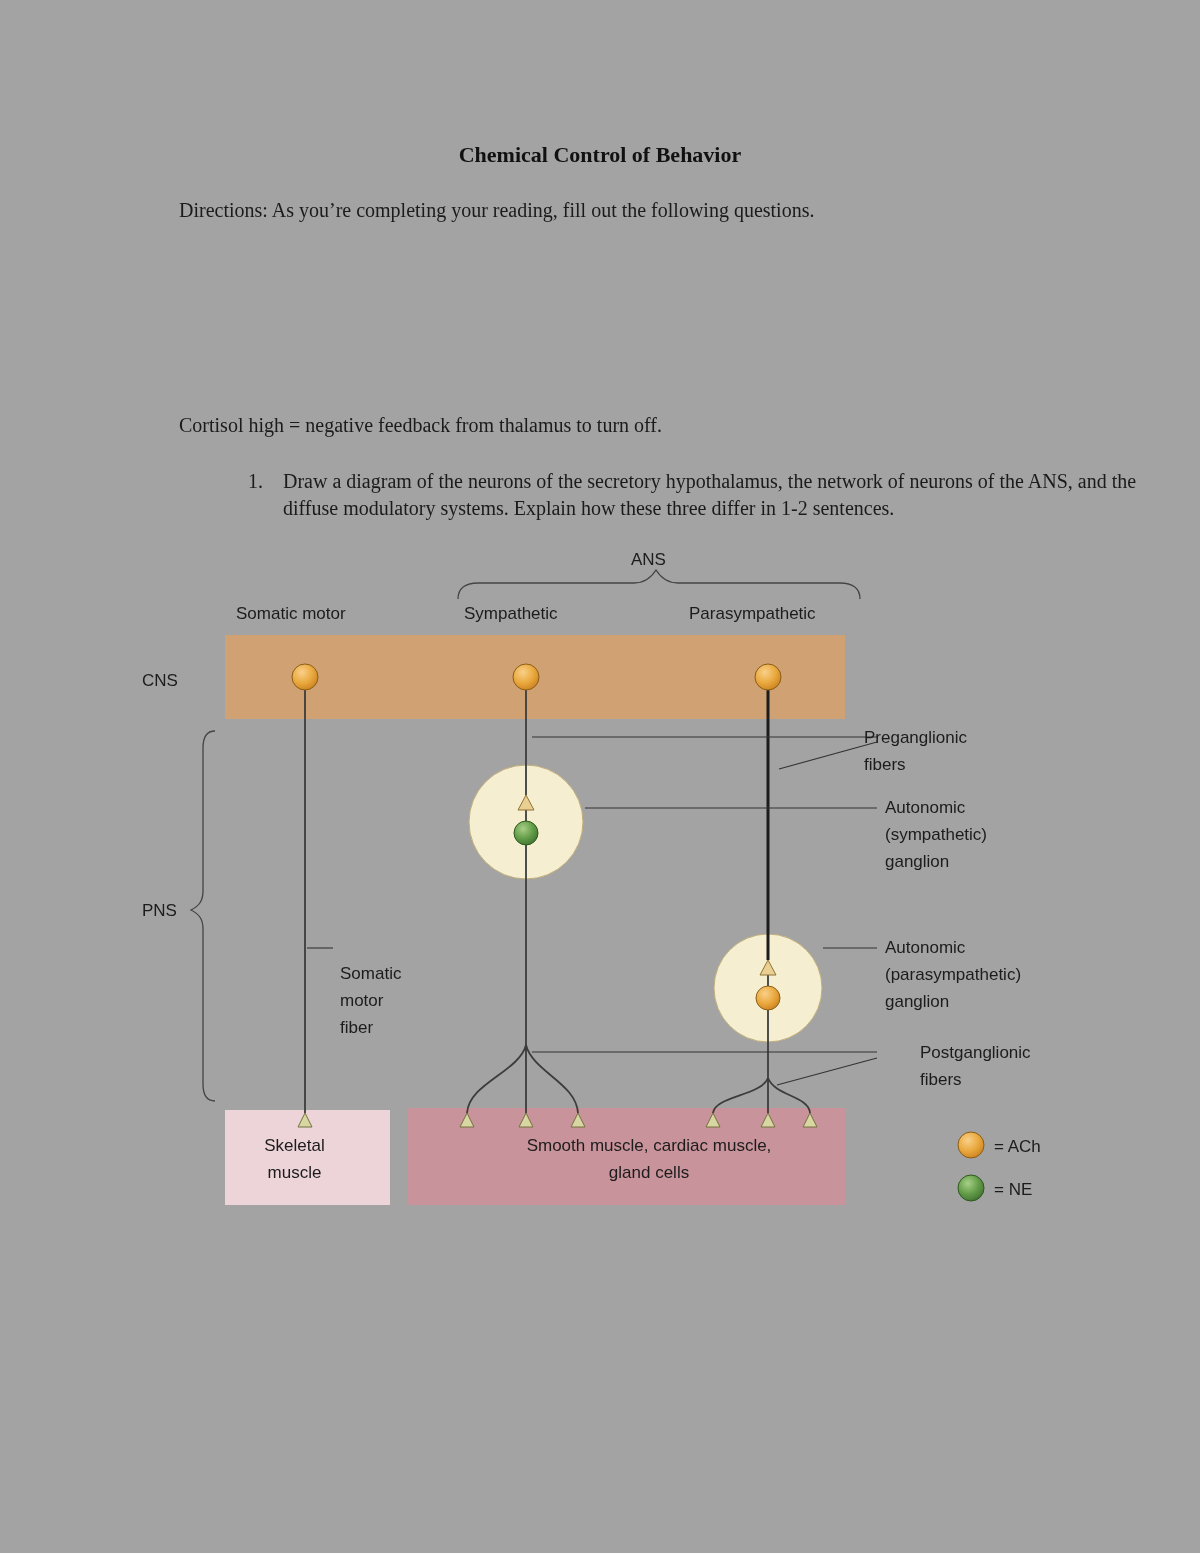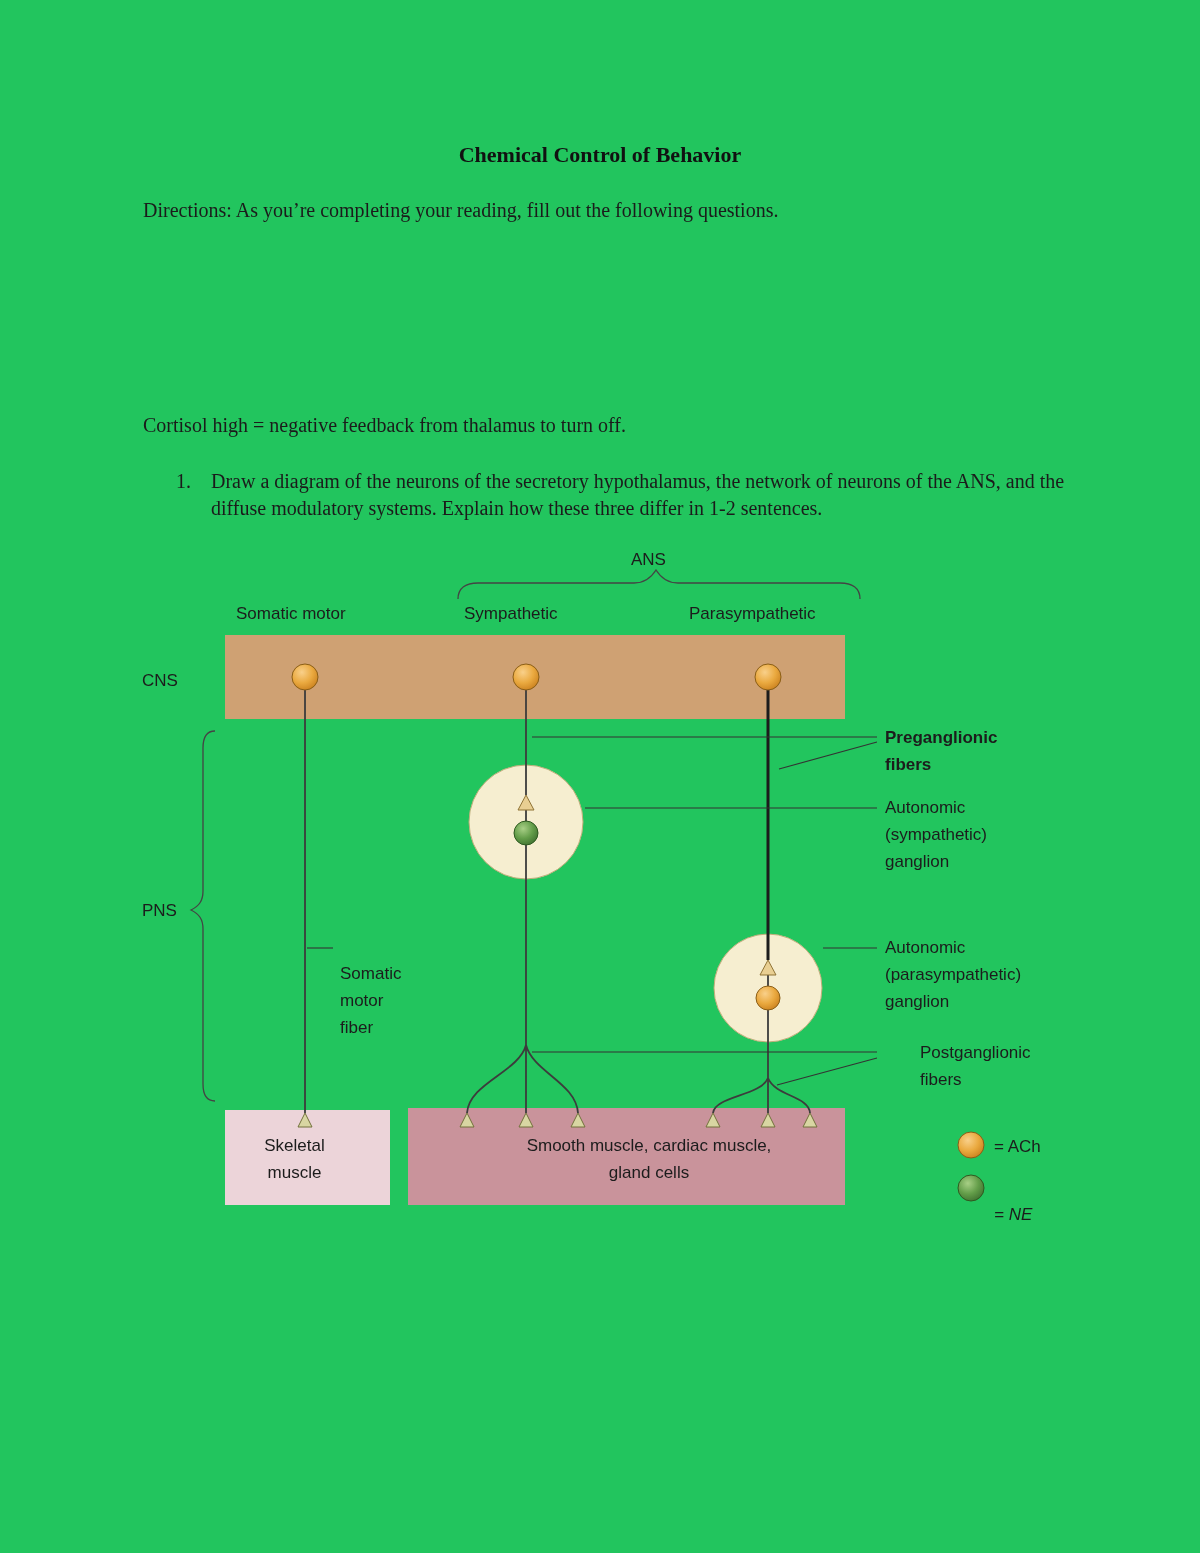--- a/index.html
+++ b/index.html
@@ -1,19 +1,19 @@
 <!DOCTYPE html>
 <html><head>
 <meta charset="utf-8">
 <style>
   * { margin:0; padding:0; box-sizing:border-box; }
   html,body { background:#ffffff; }
   body { font-family:"Liberation Serif", serif; }
-  .page { position:relative; width:1200px; height:1553px; background:#22c55e; overflow:hidden; }
-  .abs { position:absolute; }
+  .page { position:relative; width:1200px; height:1553px; background:#a3a3a3; overflow:hidden; }
+  .abs { position:absolute;margin-left:36px; }
   .body-text { font-size:20px; color:#1b1b1b; line-height:27px; }
   .title { position:absolute; left:0; right:0; top:142px; text-align:center;
            font-size:22px; font-weight:bold; color:#111111; }
   .diagram { position:absolute; left:0; top:545px; width:1200px; height:670px; }
   .diagram svg { position:absolute; left:0; top:0; }
   .dlabel { position:absolute; font-family:"Liberation Sans", sans-serif;
             font-size:17px; color:#1c1c1c; line-height:27px; }
   .pre { white-space:pre-line; }
   .center { text-align:center; }
 </style>
@@ -91,32 +91,32 @@
 
     <div class="dlabel" style="left:631px; top:1px;">ANS</div>
     <div class="dlabel" style="left:236px; top:55px;">Somatic motor</div>
     <div class="dlabel" style="left:464px; top:55px;">Sympathetic</div>
     <div class="dlabel" style="left:689px; top:55px;">Parasympathetic</div>
     <div class="dlabel" style="left:142px; top:122px;">CNS</div>
     <div class="dlabel" style="left:142px; top:352px;">PNS</div>
     <div class="dlabel pre" style="left:340px; top:387px;margin-top:28px;">Somatic
 motor
 fiber</div>
-    <div class="dlabel pre" style="left:885px; top:179px;font-weight:bold;">Preganglionic
+    <div class="dlabel pre" style="left:864px; top:179px;">Preganglionic
 fibers</div>
     <div class="dlabel pre" style="left:885px; top:249px;">Autonomic
 (sympathetic)
 ganglion</div>
     <div class="dlabel pre" style="left:885px; top:389px;">Autonomic
 (parasympathetic)
 ganglion</div>
     <div class="dlabel pre" style="left:885px; top:494px;margin-left:35px;">Postganglionic
 fibers</div>
     <div class="dlabel pre center" style="left:225px; width:139px; top:587px;">Skeletal
 muscle</div>
     <div class="dlabel pre center" style="left:408px; width:474px; top:587px;padding-left:8px;">Smooth muscle, cardiac muscle,
 gland cells</div>
     <div class="dlabel" style="left:994px; top:588px;">= ACh</div>
-    <div class="dlabel" style="left:994px; top:656px;font-style:italic;">= NE</div>
+    <div class="dlabel" style="left:994px; top:631px;">= NE</div>
   </div>
 
 
 </div>
 
 </body></html>

